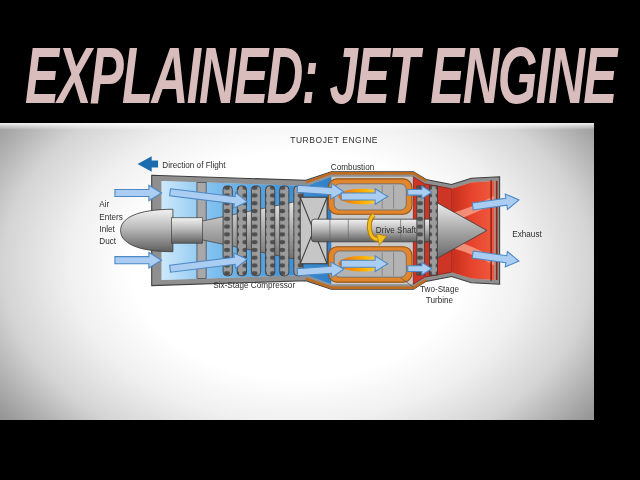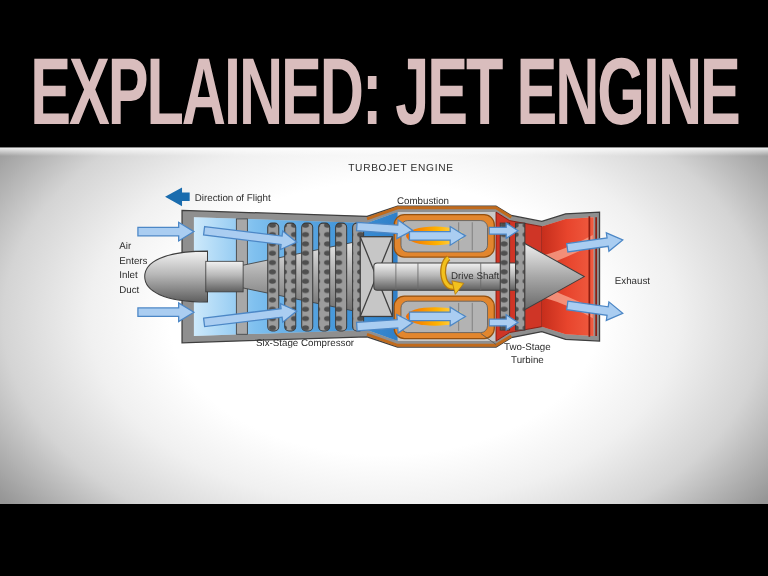--- a/index.html
+++ b/index.html
@@ -2,30 +2,30 @@
 <html><head>
 <meta charset="utf-8">
 <style>
   html,body{margin:0;padding:0;background:#000;}
   .stage{
     position:relative;width:640px;height:480px;overflow:hidden;
     background:#000;font-family:"Liberation Sans",sans-serif;
   }
   .banner{
     position:absolute;left:0;top:0;width:640px;height:123px;background:#000;
-    display:flex;justify-content:center;align-items:flex-end;
+    display:flex;justify-content:center;align-items:flex-end;font-style:italic;
   }
   .banner-title{
     color:#d9bdbd;font-weight:700;font-size:60px;line-height:1;
     letter-spacing:-2px;white-space:nowrap;
     transform:scale(0.85,1.32);transform-origin:center bottom;
     padding-bottom:5px;
   }
   .diagram{
-    position:absolute;left:0;top:123px;width:640px;height:297px;
+    position:absolute;left:0;top:123px;width:594px;height:297px;
     background:
       linear-gradient(180deg, rgba(255,255,255,.85), rgba(255,255,255,0) 7px),
       radial-gradient(ellipse 62% 85% at 50% 48%, #ffffff 45%, #f0f0f0 62%, #d4d4d4 80%, #969696 100%);
   }
   .footer{
     position:absolute;left:0;top:420px;width:640px;height:60px;background:#000;
   }
   svg{display:block;}
   text{font-family:"Liberation Sans",sans-serif;fill:#2e2e2e;}
 </style>

